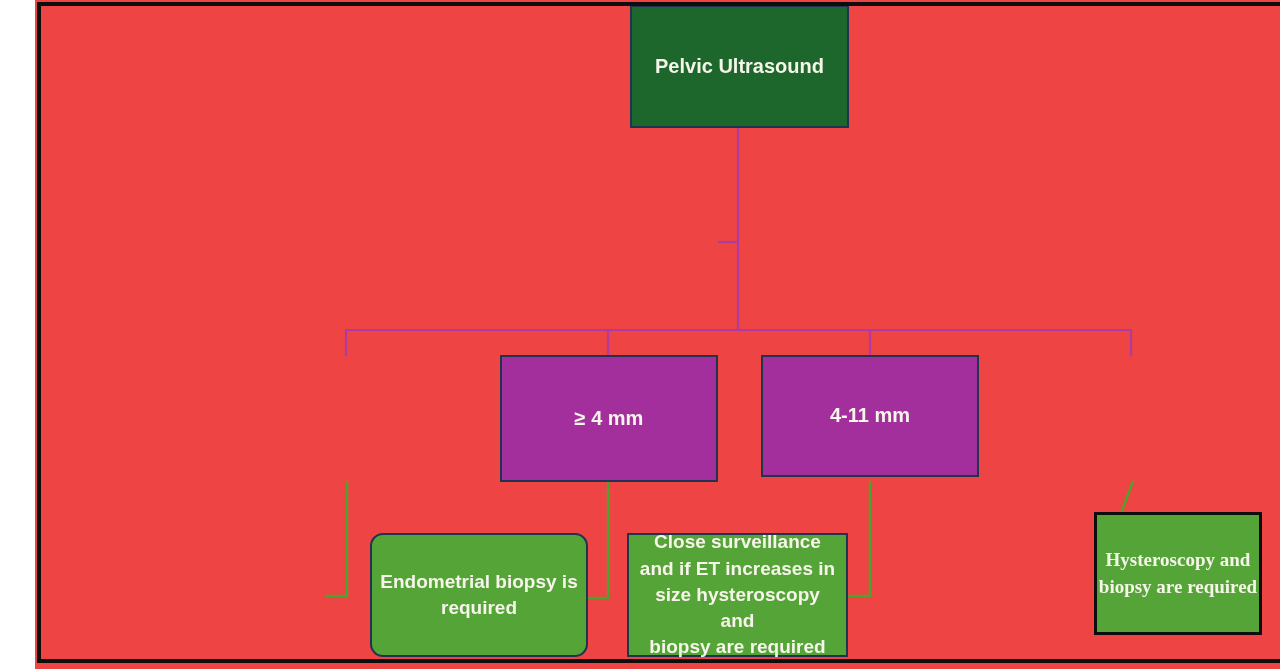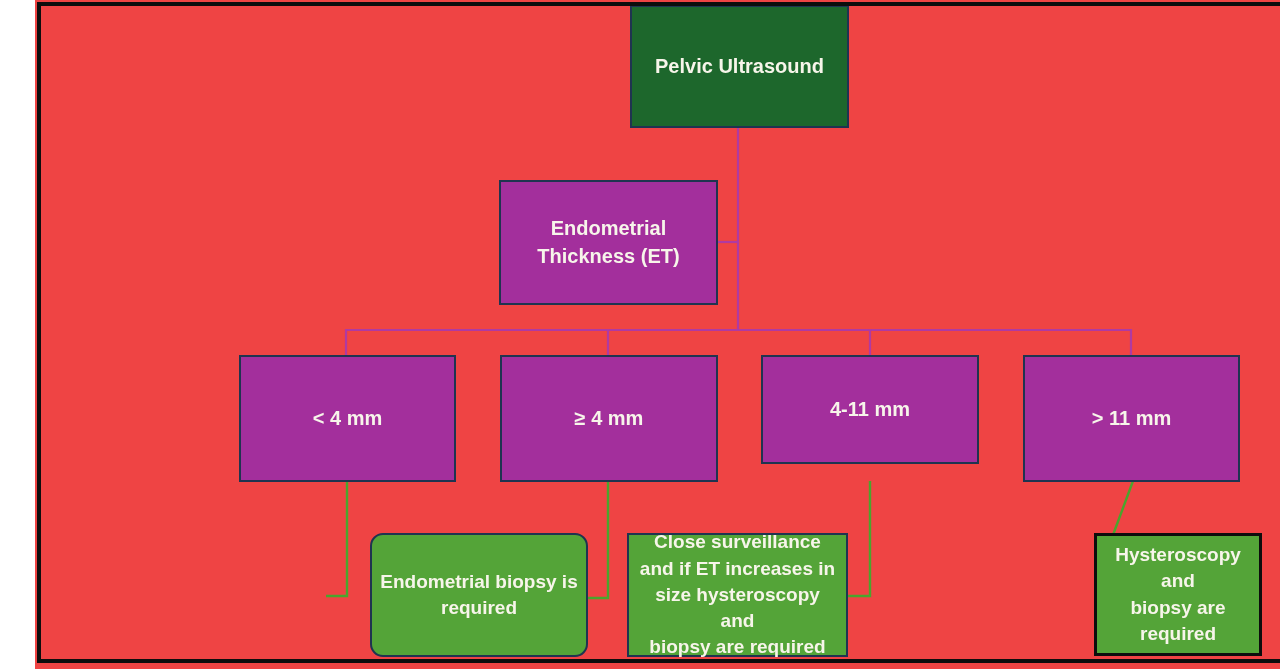--- a/index.html
+++ b/index.html
@@ -69,26 +69,26 @@
     font-size: 19px;
   }
   .node.outcome.black-border {
     border: 3.2px solid var(--black_border, #0d0d0d);
   }
   
   .pos-root { left: 595px; top: 5px;   width: 219px; height: 123px; }
   .pos-et   { left: 464px; top: 180px; width: 219px; height: 125px; }
   .pos-b1   { left: 204px; top: 355px; width: 217px; height: 127px; }
   .pos-b2   { left: 465px; top: 355px; width: 218px; height: 127px; }
-  .pos-b3   { left: 726px; top: 355px; width: 218px; height: 109px; }
+  .pos-b3   { left: 726px; top: 355px; width: 218px; height: 122px; }
   .pos-b4   { left: 988px; top: 355px; width: 217px; height: 127px; }
   .pos-g1   { left: 73px;  top: 533px; width: 219px; height: 124px; }
   .pos-g2   { left: 335px; top: 533px; width: 218px; height: 124px; border-radius: 13px; }
   .pos-g3   { left: 592px; top: 533px; width: 221px; height: 124px; padding: 0 8px; }
-  .pos-g4   { left: 1059px; top: 533px; width: 168px; height: 123px; }
+  .pos-g4   { left: 1059px; top: 512px; width: 168px; height: 123px; font-family: Liberation Serif, serif; }
 </style>
 </head>
 <body>
 
 <div class="canvas">
 
   <div class="outer-frame"></div>
 
   <svg class="connectors" width="1280" height="669" viewBox="0 0 1280 669">
 
@@ -101,30 +101,26 @@
     <line class="m-line" x1="1096" y1="329" x2="1096" y2="356"></line>
 
     <polyline class="g-line" points="312,481 312,596 291,596"></polyline>
     <polyline class="g-line" points="573,481 573,598 551,598"></polyline>
     <polyline class="g-line" points="835,481 835,596 811,596"></polyline>
     <line class="g-line" x1="1098" y1="481" x2="1078" y2="535"></line>
   </svg>
 
   <div class="node start pos-root">Pelvic Ultrasound</div>
 
-  <div class="node purple pos-et">Endometrial
-Thickness (ET)</div>
 
-  <div class="node purple pos-b1">&lt; 4 mm</div>
 
   <div class="node purple pos-b2">≥ 4 mm</div>
 
   <div class="node purple pos-b3">4-11 mm</div>
 
-  <div class="node purple pos-b4">&gt; 11 mm</div>
 
 
   <div class="node outcome pos-g2">Endometrial biopsy is
 required</div>
 
   <div class="node outcome pos-g3">Close surveillance
 and if ET increases in
 size hysteroscopy and
 biopsy are required</div>
 

